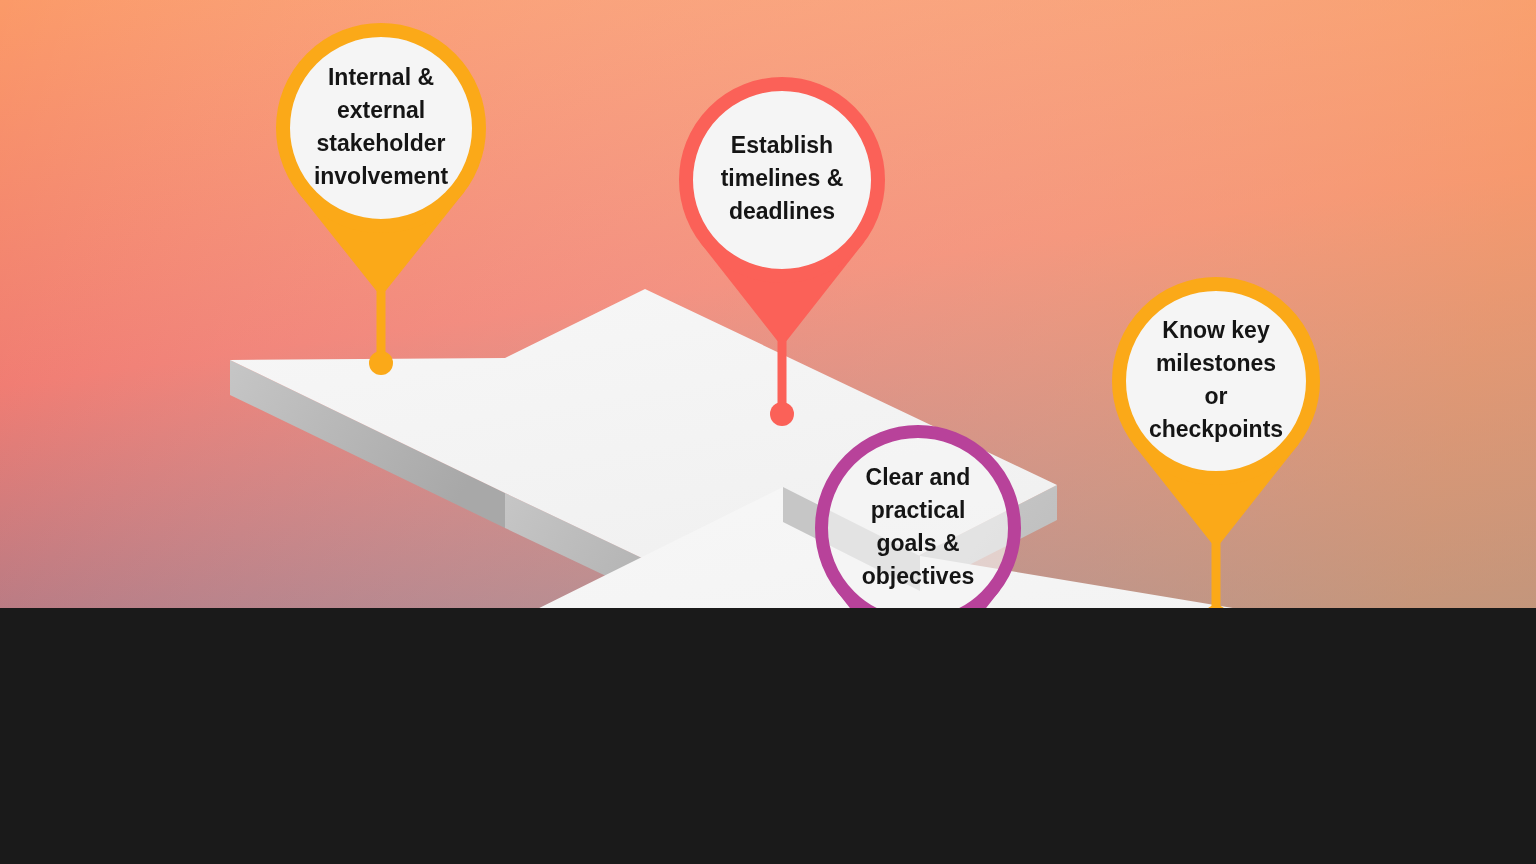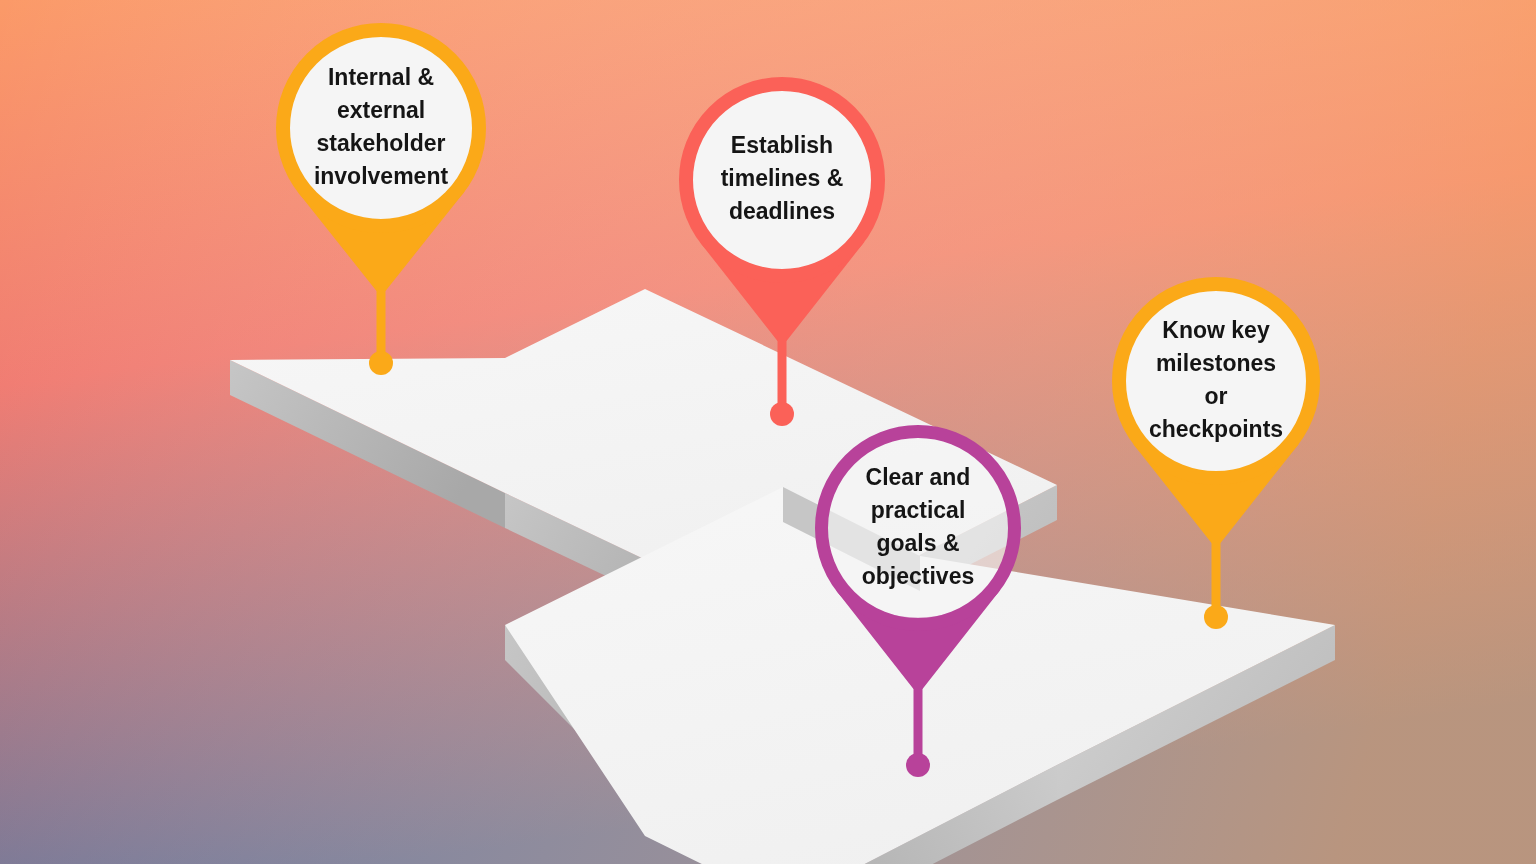--- a/index.html
+++ b/index.html
@@ -4,21 +4,21 @@
 <title>Isometric Pin Infographic</title>
 <style>
   html, body {
     margin: 0;
     padding: 0;
     background: #1a1a1a;
   }
   #stage {
     position: relative;
     width: 1536px;
-    height: 864px;
+    height: 608px;
     overflow: hidden;
     font-family: "Liberation Sans", "DejaVu Sans", sans-serif;
   }
   #bg-gradient {
     position: absolute;
     inset: 0;
   }
   #scene {
     position: absolute;
     inset: 0;

